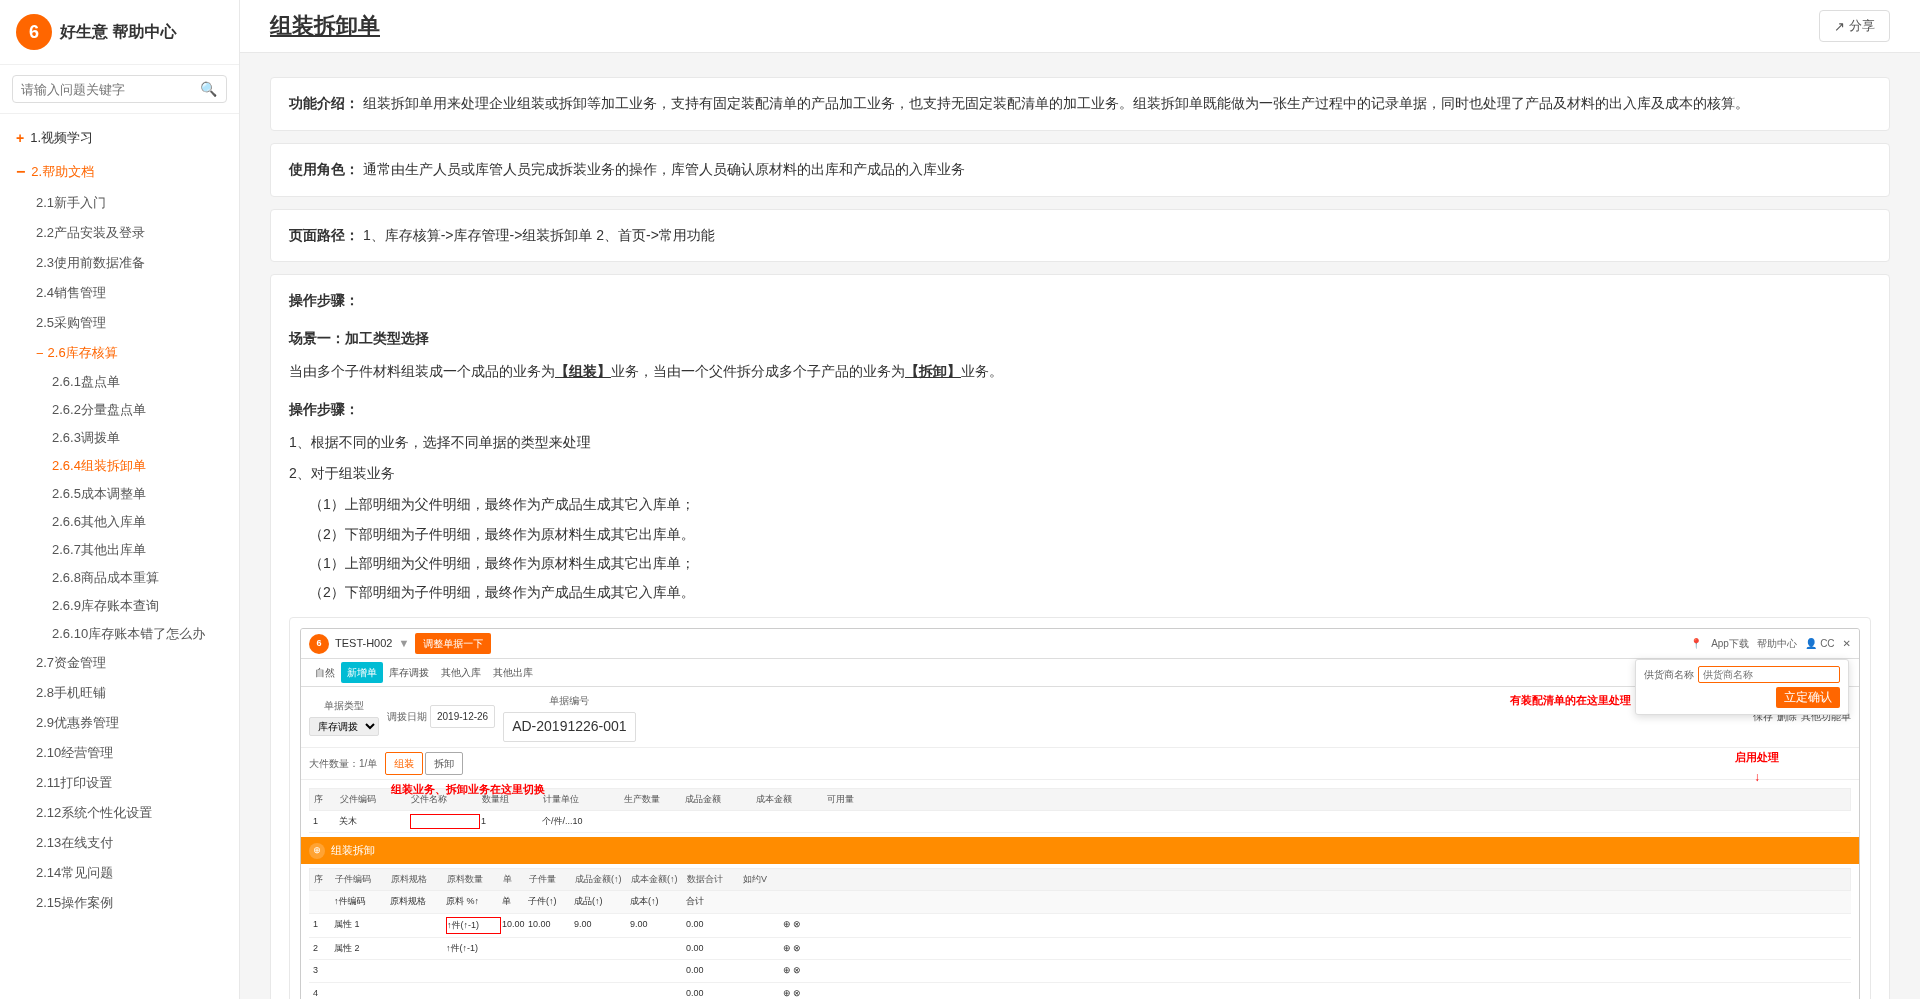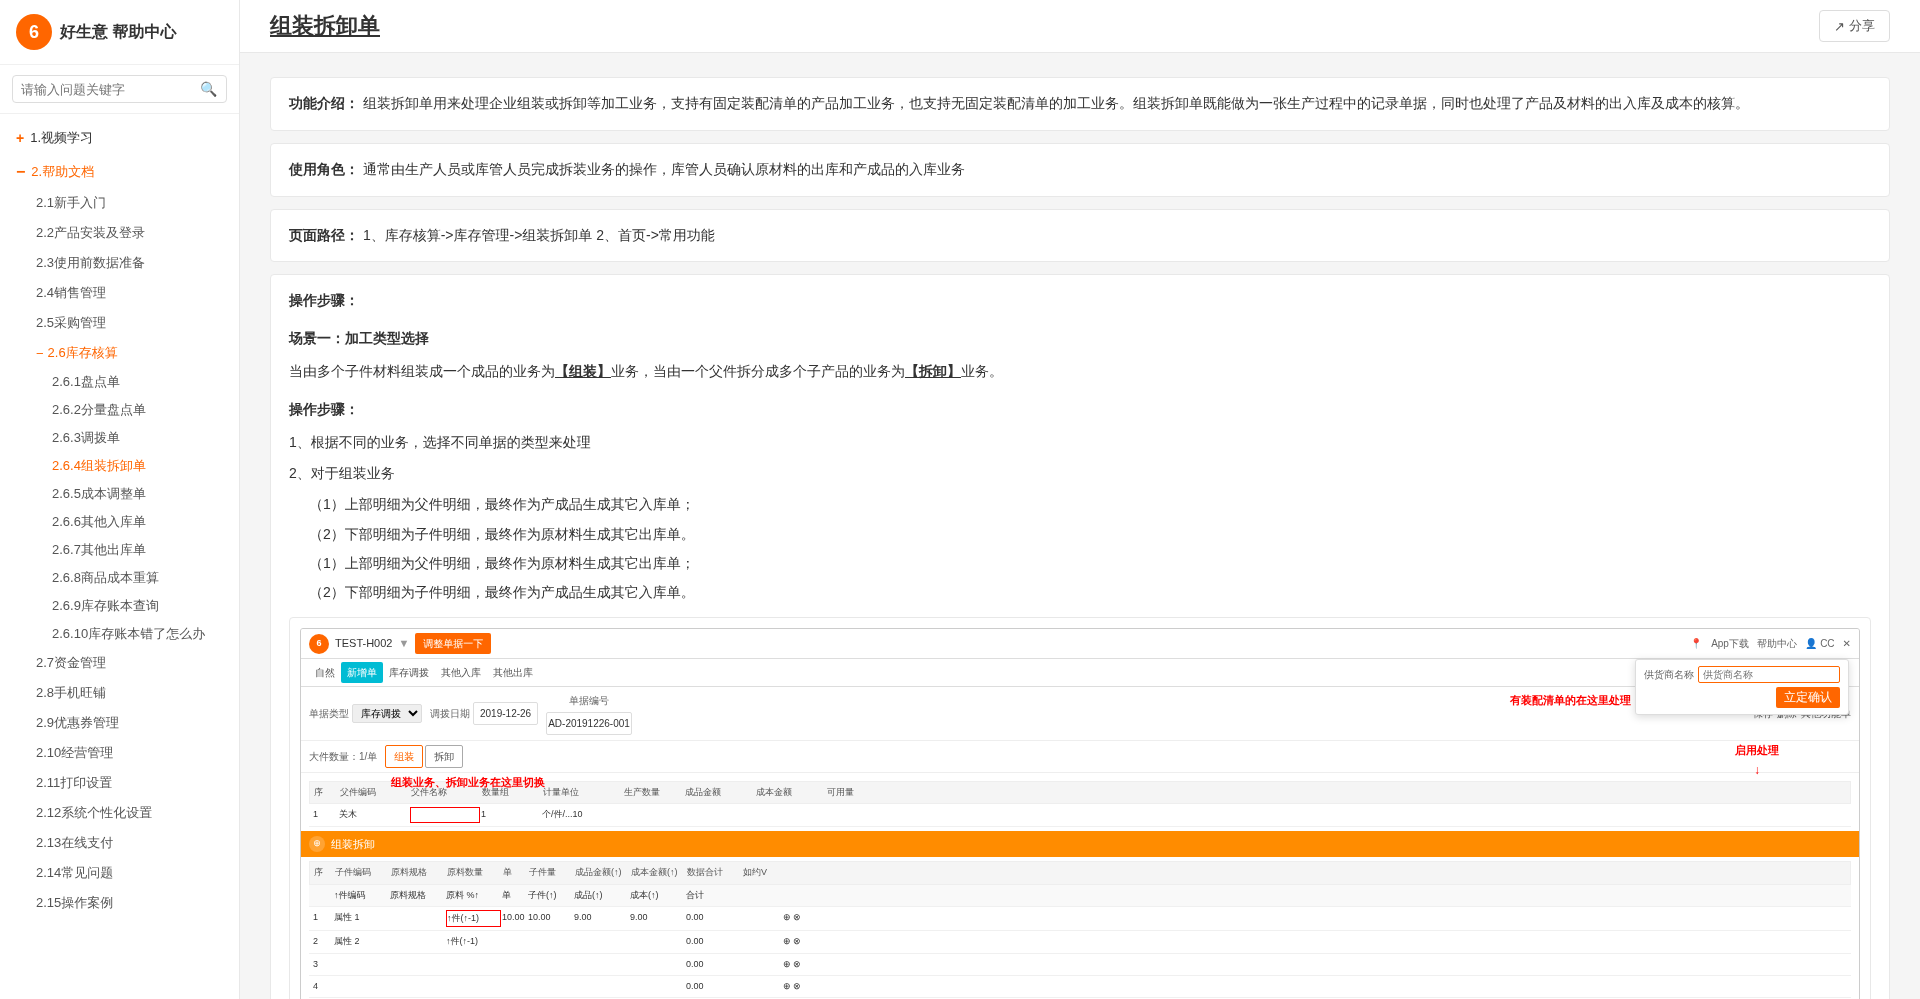--- a/index.html
+++ b/index.html
@@ -461,33 +461,33 @@
 
           <div style="display:flex;background:#fff;border-bottom:1px solid #ddd;padding:3px 8px;gap:0;align-items:center;">
             <span style="font-size:10px;color:#555;padding:2px 6px;">自然</span>
             <span style="font-size:10px;color:#fff;background:#00bcd4;padding:2px 6px;border-radius:2px;">新增单</span>
             <span style="font-size:10px;color:#555;padding:2px 6px;">库存调拨</span>
             <span style="font-size:10px;color:#555;padding:2px 6px;">其他入库</span>
             <span style="font-size:10px;color:#555;padding:2px 6px;">其他出库</span>
           </div>
 
           <div style="background:#fff;padding:5px 8px;display:flex;flex-wrap:wrap;gap:8px;align-items:center;border-bottom:1px solid #eee;position:relative;">
-            <div style="display:flex;align-items:center;gap:3px;font-size:10px;">
+            <div style="display:flex;align-items:center;gap:3px;font-size:10px;flex-direction:column;">
               <span style="color:#666;">单据类型</span>
               <select style="border:1px solid #ddd;padding:2px 4px;font-size:10px;border-radius:2px;">
                 <option>库存调拨</option>
               </select>
             </div>
             <div style="display:flex;align-items:center;gap:3px;font-size:10px;">
               <span style="color:#666;">调拨日期</span>
               <span style="border:1px solid #ddd;padding:2px 6px;font-size:10px;border-radius:2px;background:#fff;">2019-12-26</span>
             </div>
             <div style="display:flex;align-items:center;gap:3px;font-size:10px;flex-direction:column;">
               <span style="color:#666;">单据编号</span>
-              <span style="border:1px solid #ddd;padding:2px 1px;font-size:10px;border-radius:2px;background:#fff;">AD-20191226-001</span>
+              <span style="border:1px solid #ddd;padding:2px 8px;font-size:14px;border-radius:2px;background:#fff;">AD-20191226-001</span>
             </div>
 
             <div style="position:absolute;right:120px;top:2px;display:flex;align-items:center;gap:4px;">
               <span style="color:#f00;font-size:11px;font-weight:bold;">有装配清单的在这里处理</span>
               <span style="color:#f00;font-size:13px;">→→</span>
               <span style="border:1px solid #f60;color:#f60;padding:2px 6px;border-radius:2px;font-size:10px;">选择固件清单</span>
             </div>
             <div style="margin-left:auto;display:flex;gap:4px;">
               <span style="font-size:10px;color:#555;">保存</span>
               <span style="font-size:10px;color:#555;">删除</span>

